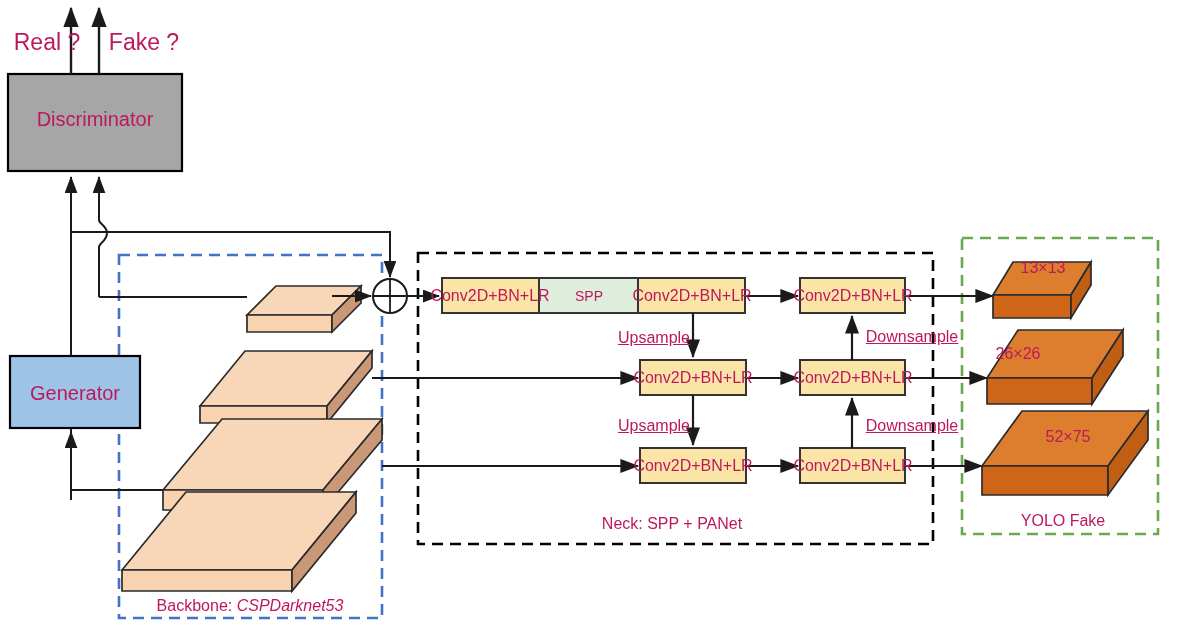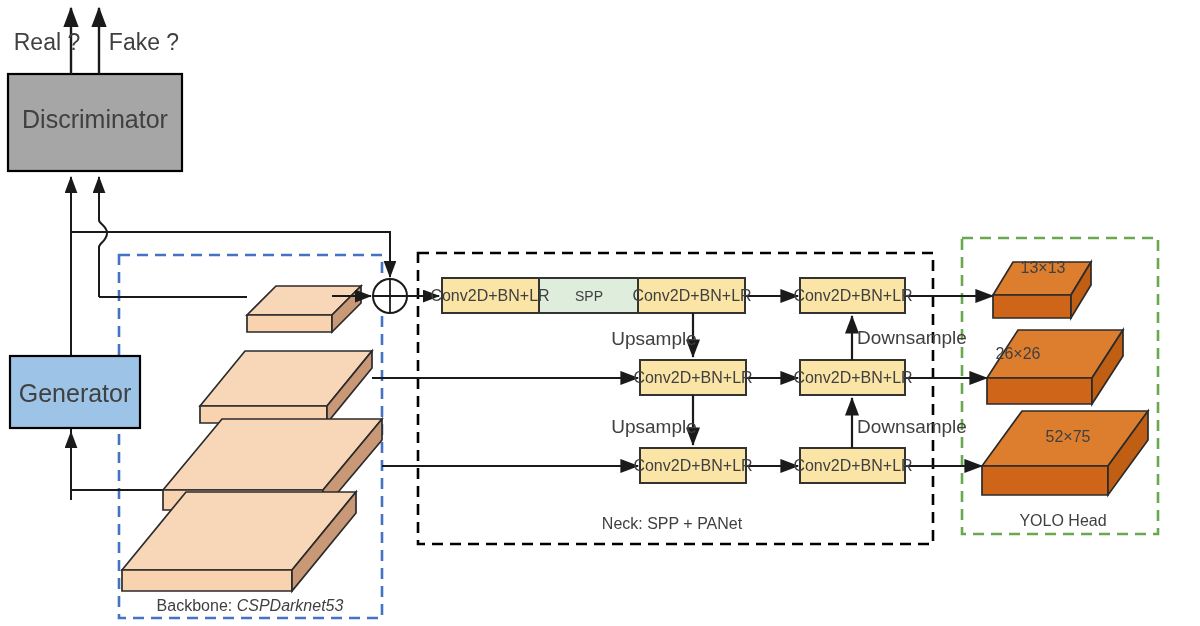--- a/index.html
+++ b/index.html
@@ -17,27 +17,27 @@
   }
   #svg-layer {
     position: absolute;
     left: 0;
     top: 0;
     width: 1200px;
     height: 626px;
   }
   .lbl {
     position: absolute;
-    color: #404040;
+    color: #be185d;
     white-space: nowrap;
     line-height: 1;
   }
   .lbl-qmark { font-size: 23px; }
-  .lbl-big   { font-size: 25px; }
-  .lbl-mid   { font-size: 19px; }
+  .lbl-big   { font-size: 20px; }
+  .lbl-mid   { font-size: 16px; text-decoration: underline; }
   .lbl-grid  { font-size: 16px; }
   .lbl-conv  { font-size: 16px; }
   .lbl-spp   { font-size: 14px; }
   .lbl-group { font-size: 16px; text-align: center; }
   .lbl-italic { font-style: italic; }
   .ctr { transform: translate(-50%, -50%); }
 </style>
 </head>
 <body>
 
@@ -183,15 +183,15 @@
   <div class="lbl lbl-mid ctr" style="left:654px; top:426px;">Upsample</div>
   <div class="lbl lbl-mid ctr" style="left:912px; top:337px;">Downsample</div>
   <div class="lbl lbl-mid ctr" style="left:912px; top:426px;">Downsample</div>
 
   <div class="lbl lbl-group ctr" style="left:672px; top:524px;">Neck: SPP + PANet</div>
 
   <div class="lbl lbl-grid ctr" style="left:1043px; top:268px;">13×13</div>
   <div class="lbl lbl-grid ctr" style="left:1018px; top:354px;">26×26</div>
   <div class="lbl lbl-grid ctr" style="left:1068px; top:437px;">52×75</div>
 
-  <div class="lbl lbl-group ctr" style="left:1063px; top:521px;">YOLO Head</div>
+  <div class="lbl lbl-group ctr" style="left:1063px; top:521px;">YOLO Fake</div>
 
 </div>
 
 </body></html>

